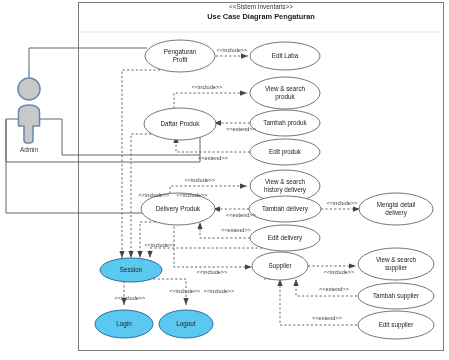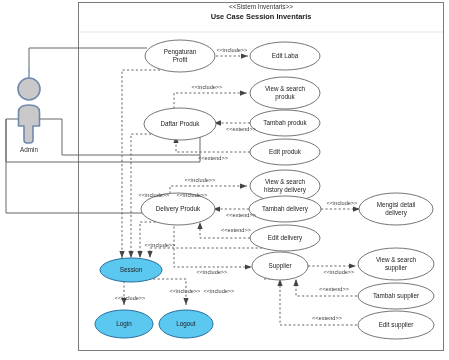--- a/index.html
+++ b/index.html
@@ -124,21 +124,21 @@
     <ellipse cx="396" cy="296" rx="38" ry="13" fill="#ffffff" stroke="#666666" stroke-width="0.9"></ellipse>
     <ellipse cx="396" cy="325" rx="38" ry="14" fill="#ffffff" stroke="#666666" stroke-width="0.9"></ellipse>
 
     <ellipse cx="131" cy="270" rx="31" ry="12" fill="#5BC8F0" stroke="#2B6F9E" stroke-width="1"></ellipse>
     <ellipse cx="124" cy="324" rx="29" ry="14" fill="#5BC8F0" stroke="#2B6F9E" stroke-width="1"></ellipse>
     <ellipse cx="186" cy="324" rx="27" ry="14" fill="#5BC8F0" stroke="#2B6F9E" stroke-width="1"></ellipse>
   </svg>
 
   <div class="title-wrap">
     <div class="title-stereo">&lt;&lt;Sistem Inventaris&gt;&gt;</div>
-    <div class="title-main">Use Case Session Inventaris</div>
+    <div class="title-main">Use Case Diagram Pengaturan</div>
   </div>
 
   <div class="lbl actor-label" style="left:5px; top:146px; width:48px;">Admin</div>
 
   <div class="lbl uc-label" style="left:146px; top:48px; width:68px;">Pengaturan
 Profit</div>
   <div class="lbl uc-label" style="left:251px; top:52px; width:68px;">Edit Laba</div>
 
   <div class="lbl uc-label" style="left:146px; top:120px; width:68px;">Daftar Produk</div>
   <div class="lbl uc-label" style="left:251px; top:85px; width:68px;">View &amp; search

